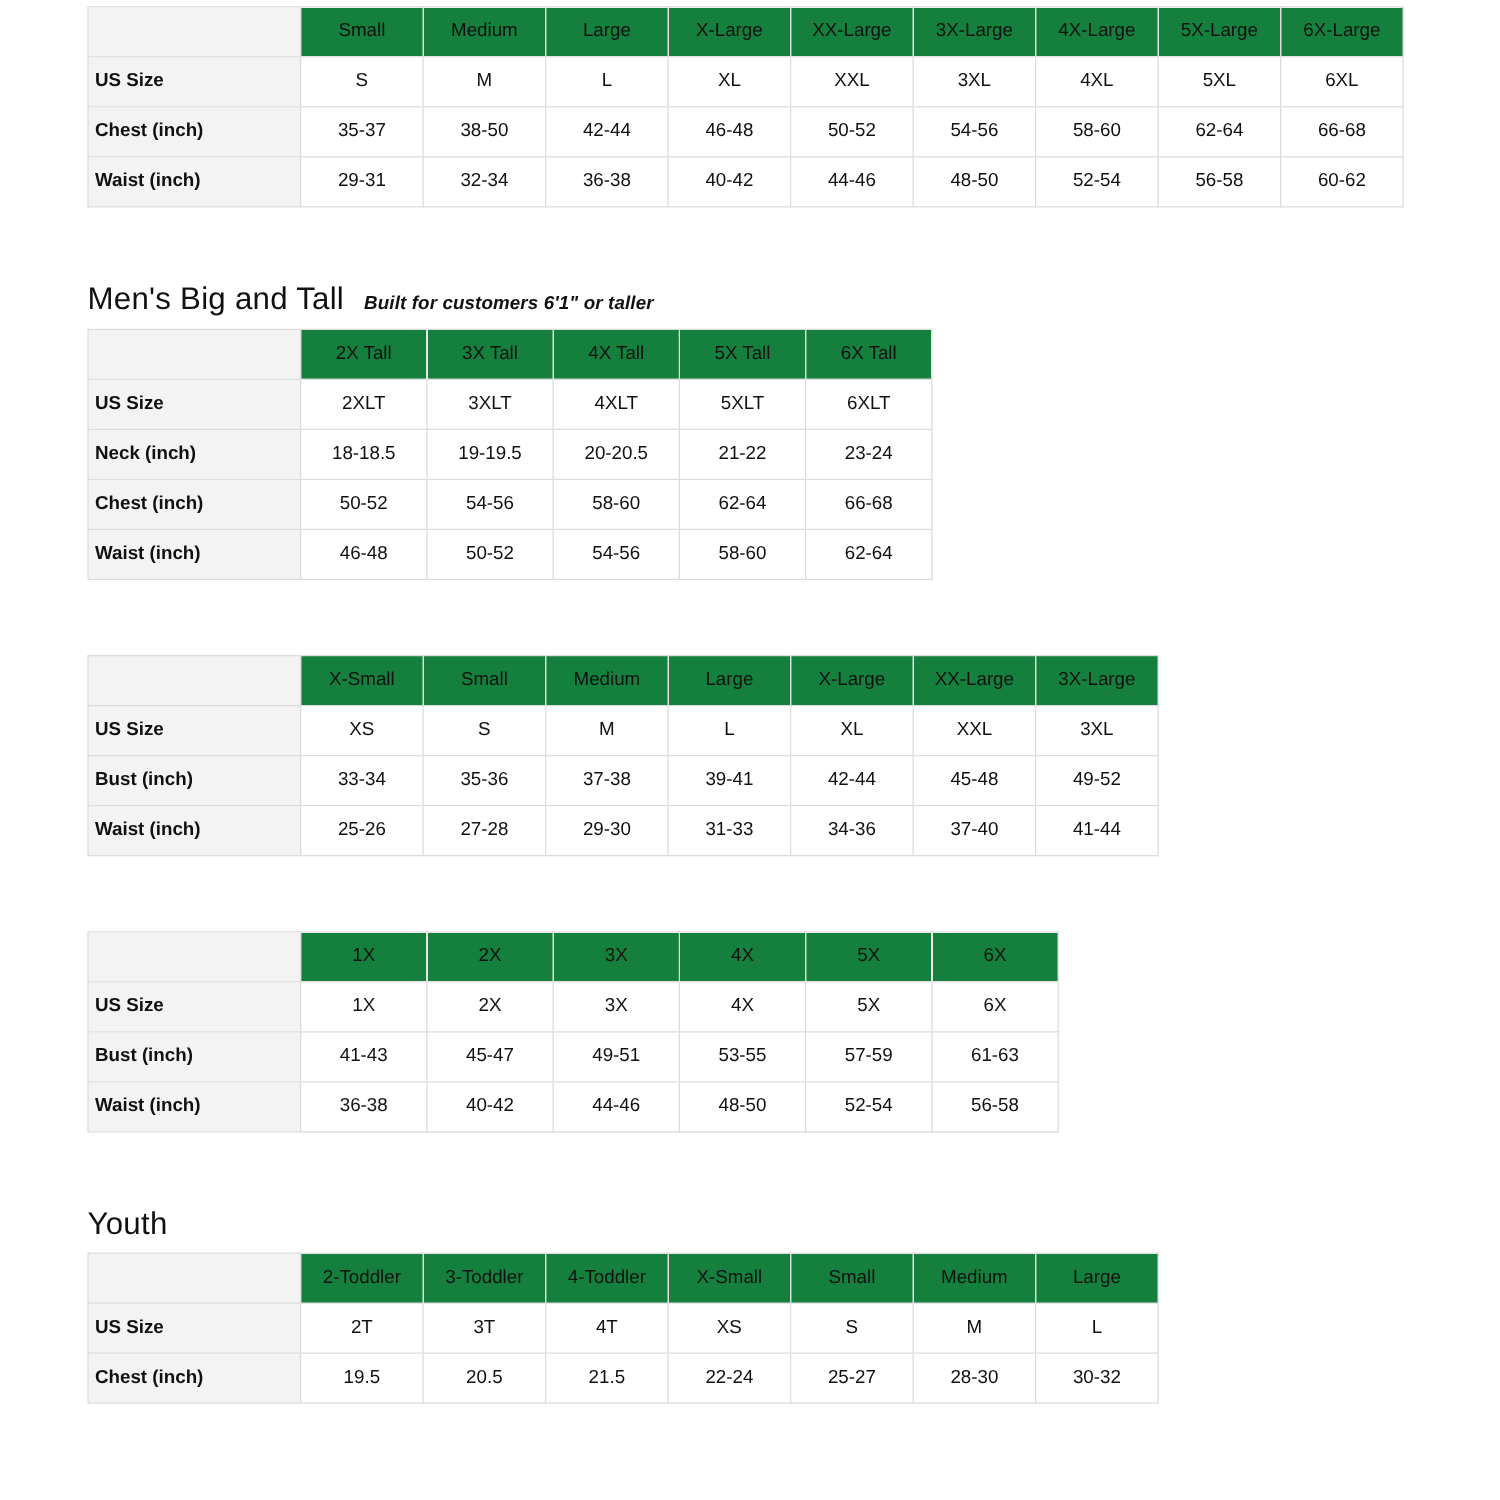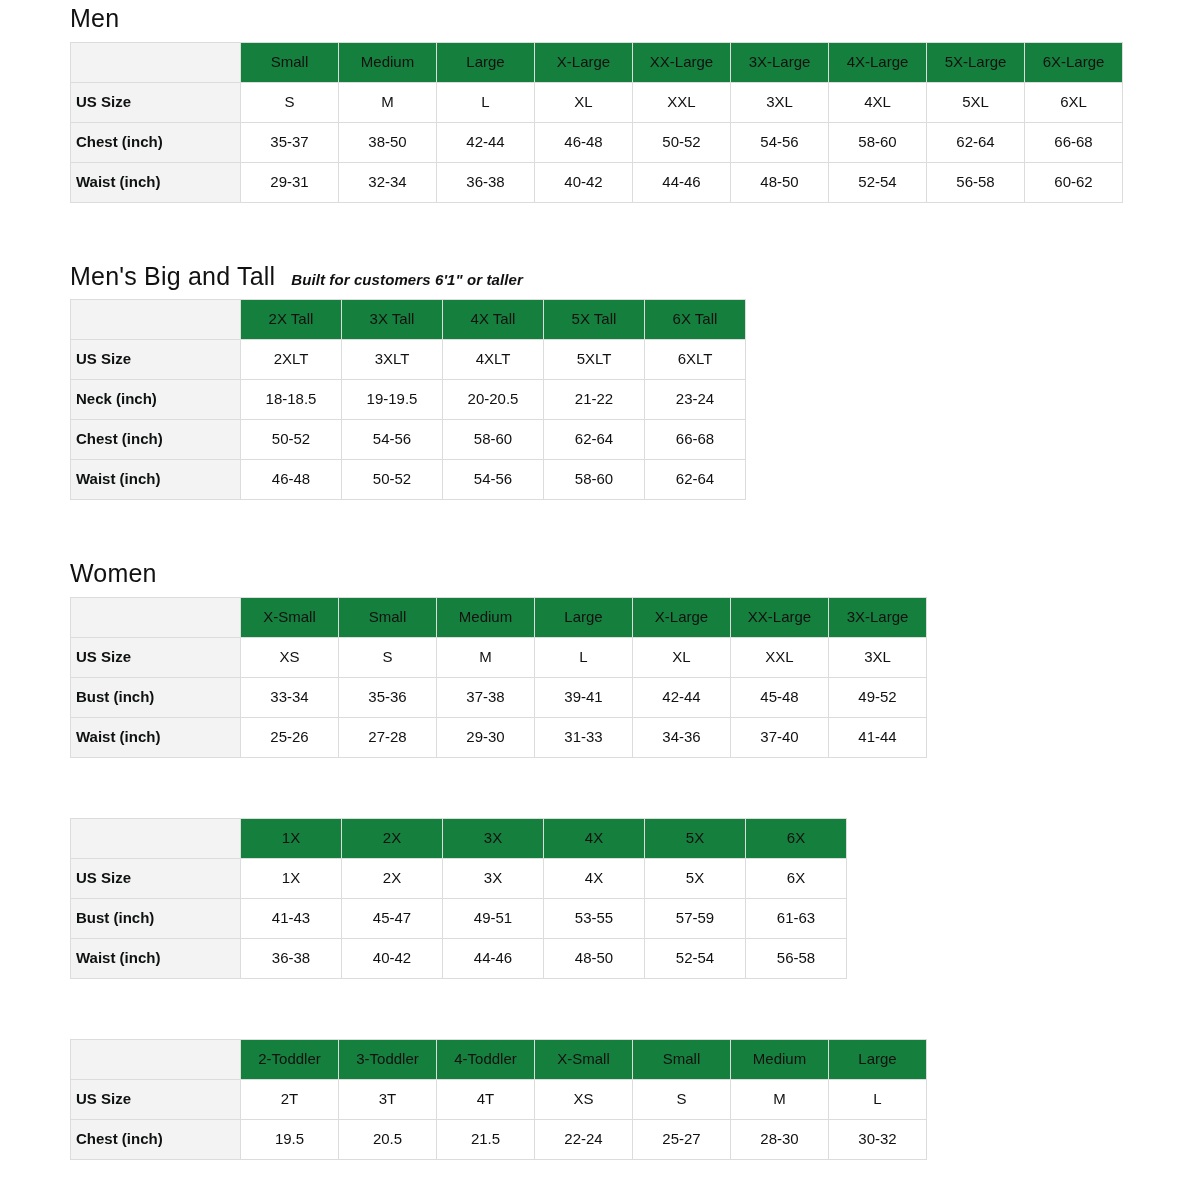--- a/index.html
+++ b/index.html
@@ -70,21 +70,20 @@
   
   table.cols-9 col.data-col, table.cols-7 col.data-col { width: 98px; }
   table.cols-6 col.data-col, table.cols-5 col.data-col { width: 101px; }
   col.label { width: 170px; }
 </style>
 </head>
 <body>
 
 <div class="page">
     <section class="section">
-      <h2 class="section-title">Men</h2>
       <table class="size-table cols-9">
         <colgroup>
           <col class="label">
           <col class="data-col">
           <col class="data-col">
           <col class="data-col">
           <col class="data-col">
           <col class="data-col">
           <col class="data-col">
           <col class="data-col">
@@ -196,21 +195,20 @@
             <td>46-48</td>
             <td>50-52</td>
             <td>54-56</td>
             <td>58-60</td>
             <td>62-64</td>
           </tr>
         </tbody>
       </table>
     </section>
     <section class="section">
-      <h2 class="section-title">Women</h2>
       <table class="size-table cols-7">
         <colgroup>
           <col class="label">
           <col class="data-col">
           <col class="data-col">
           <col class="data-col">
           <col class="data-col">
           <col class="data-col">
           <col class="data-col">
           <col class="data-col">
@@ -308,20 +306,21 @@
             <td>40-42</td>
             <td>44-46</td>
             <td>48-50</td>
             <td>52-54</td>
             <td>56-58</td>
           </tr>
         </tbody>
       </table>
     </section>
     <section class="section">
+      <h2 class="section-title">Youth</h2>
       <table class="size-table cols-7">
         <colgroup>
           <col class="label">
           <col class="data-col">
           <col class="data-col">
           <col class="data-col">
           <col class="data-col">
           <col class="data-col">
           <col class="data-col">
           <col class="data-col">

